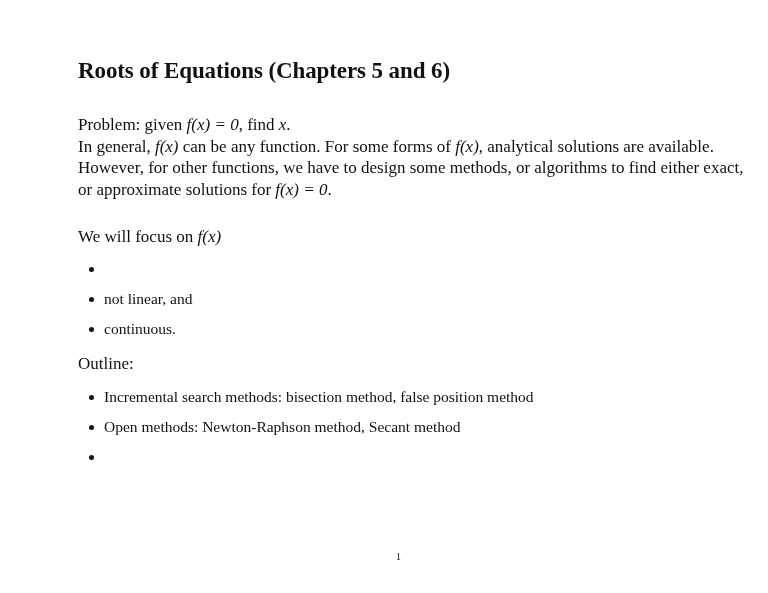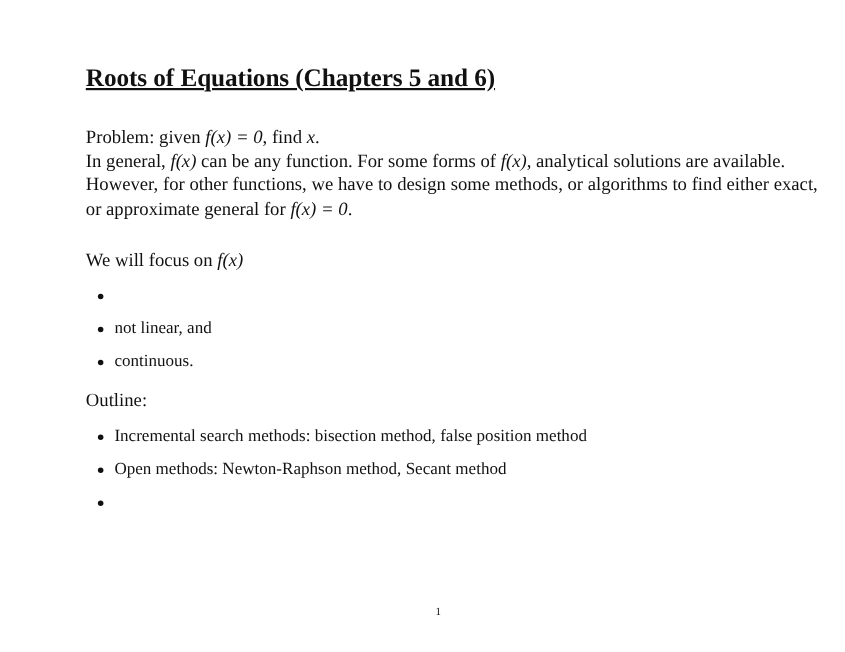--- a/index.html
+++ b/index.html
@@ -4,21 +4,21 @@
 <style>
   html, body { margin: 0; padding: 0; background: #ffffff; }
   body {
     width: 768px; height: 593px; position: relative; overflow: hidden;
     font-family: "Liberation Serif", "DejaVu Serif", serif;
     color: #111111;
   }
   .page { position: absolute; left: 78px; top: 0; width: 650px; }
   h1 {
     position: absolute; top: 58px; left: 0; margin: 0;
-    font-size: 23px; font-weight: bold; white-space: nowrap; letter-spacing: -0.1px; text-decoration: underline;
+    font-size: 23px; font-weight: bold; white-space: nowrap; letter-spacing: -0.1px;
   }
   .p { position: absolute; left: 0; font-size: 17px; line-height: 21px; white-space: nowrap; }
   .m { font-style: italic; }
   ul.b { position: absolute; left: 0; margin: 0; padding: 0; list-style: none; font-size: 15.5px; }
   ul.b li { position: absolute; left: 12px; white-space: nowrap; line-height: 20px; }
   ul.b li .dot {
     position: absolute; left: -1px; top: 8px; width: 5px; height: 5px; border-radius: 50%;
     background: #111;
   }
   ul.b li .t { margin-left: 14px; }
@@ -32,21 +32,21 @@
 
   <div class="p" style="top:114px">
     <span>Problem: given </span><span class="m">f(x) = 0</span><span>, find </span><span class="m">x</span><span>.</span>
   </div>
 
   <div class="p" style="top:136px">
     <span>In general, </span><span class="m">f(x)</span><span> can be any function. For some forms of </span><span class="m">f(x)</span><span>, analytical solutions are available.</span>
   </div>
   <div class="p" style="top:157px">However, for other functions, we have to design some methods, or algorithms to find either exact,</div>
   <div class="p" style="top:179px">
-    <span>or approximate general for </span><span class="m">f(x) = 0</span><span>.</span>
+    <span>or approximate solutions for </span><span class="m">f(x) = 0</span><span>.</span>
   </div>
 
   <div class="p" style="top:226px">
     <span>We will focus on </span><span class="m">f(x)</span>
   </div>
 
   <ul class="b" style="top:259px">
     <li style="top:0"><span class="dot"></span></li>
     <li style="top:30px"><span class="dot"></span><span class="t">not linear, and</span></li>
     <li style="top:60px"><span class="dot"></span><span class="t">continuous.</span></li>

